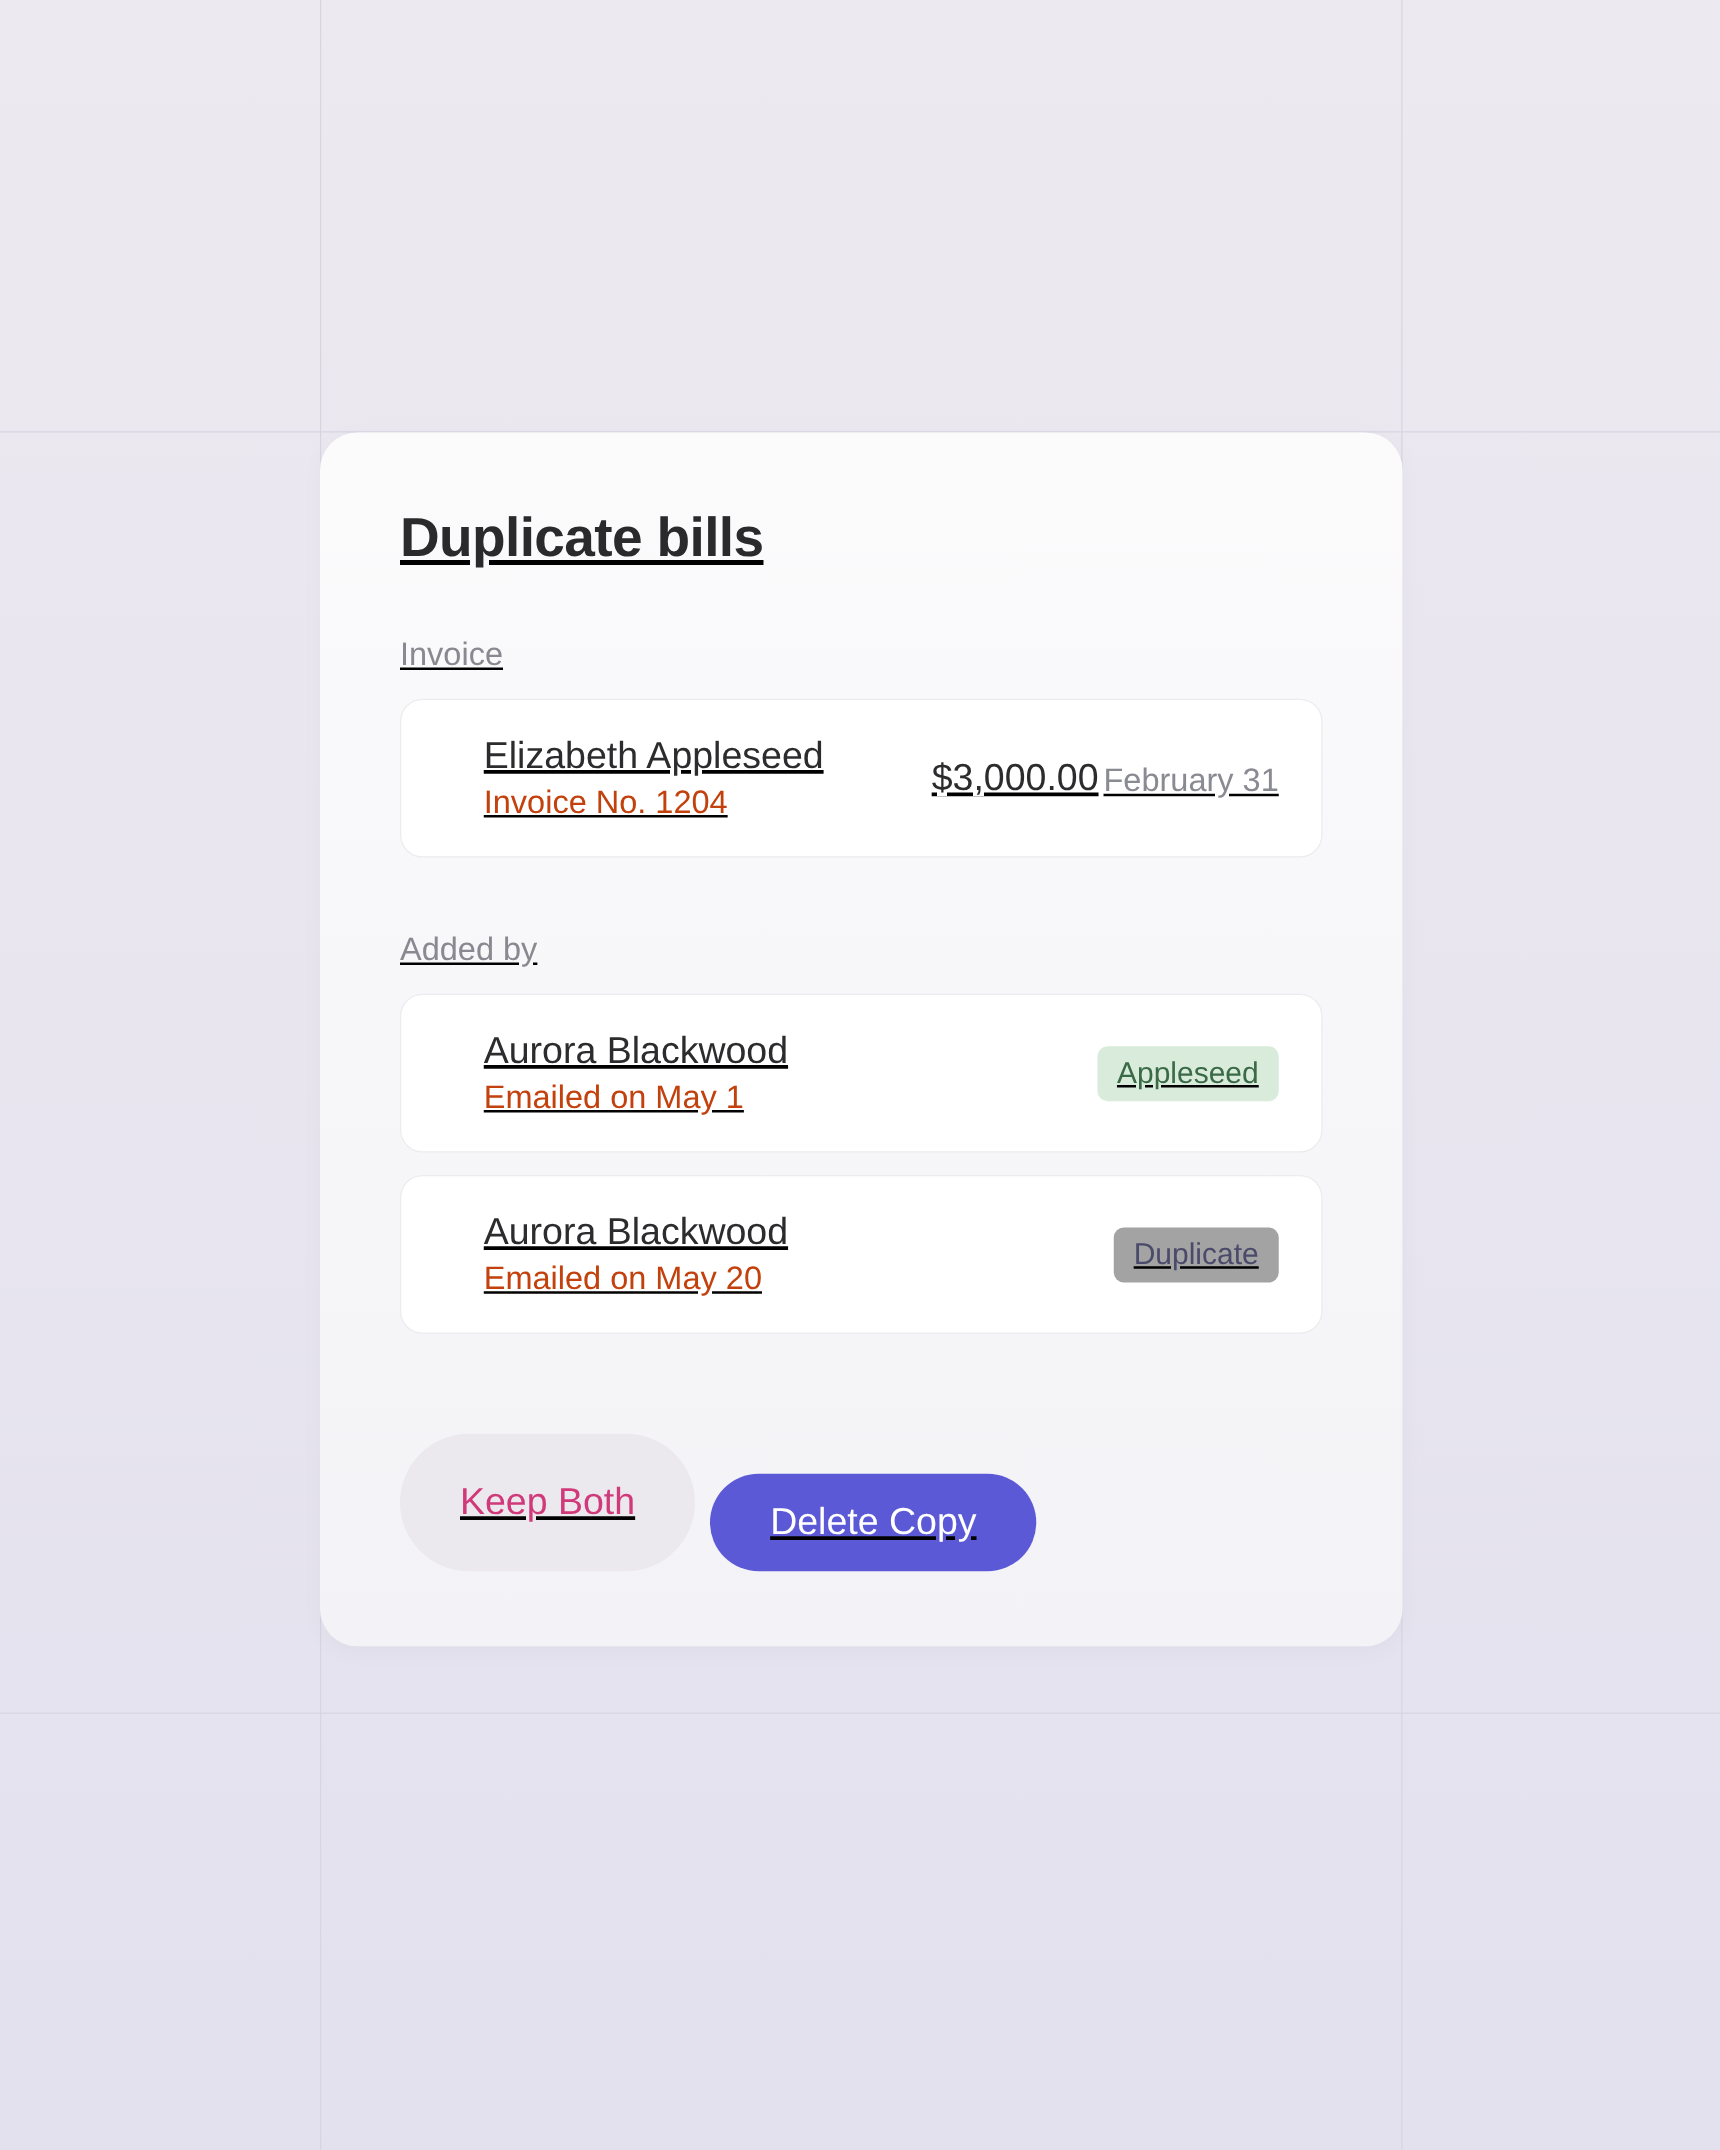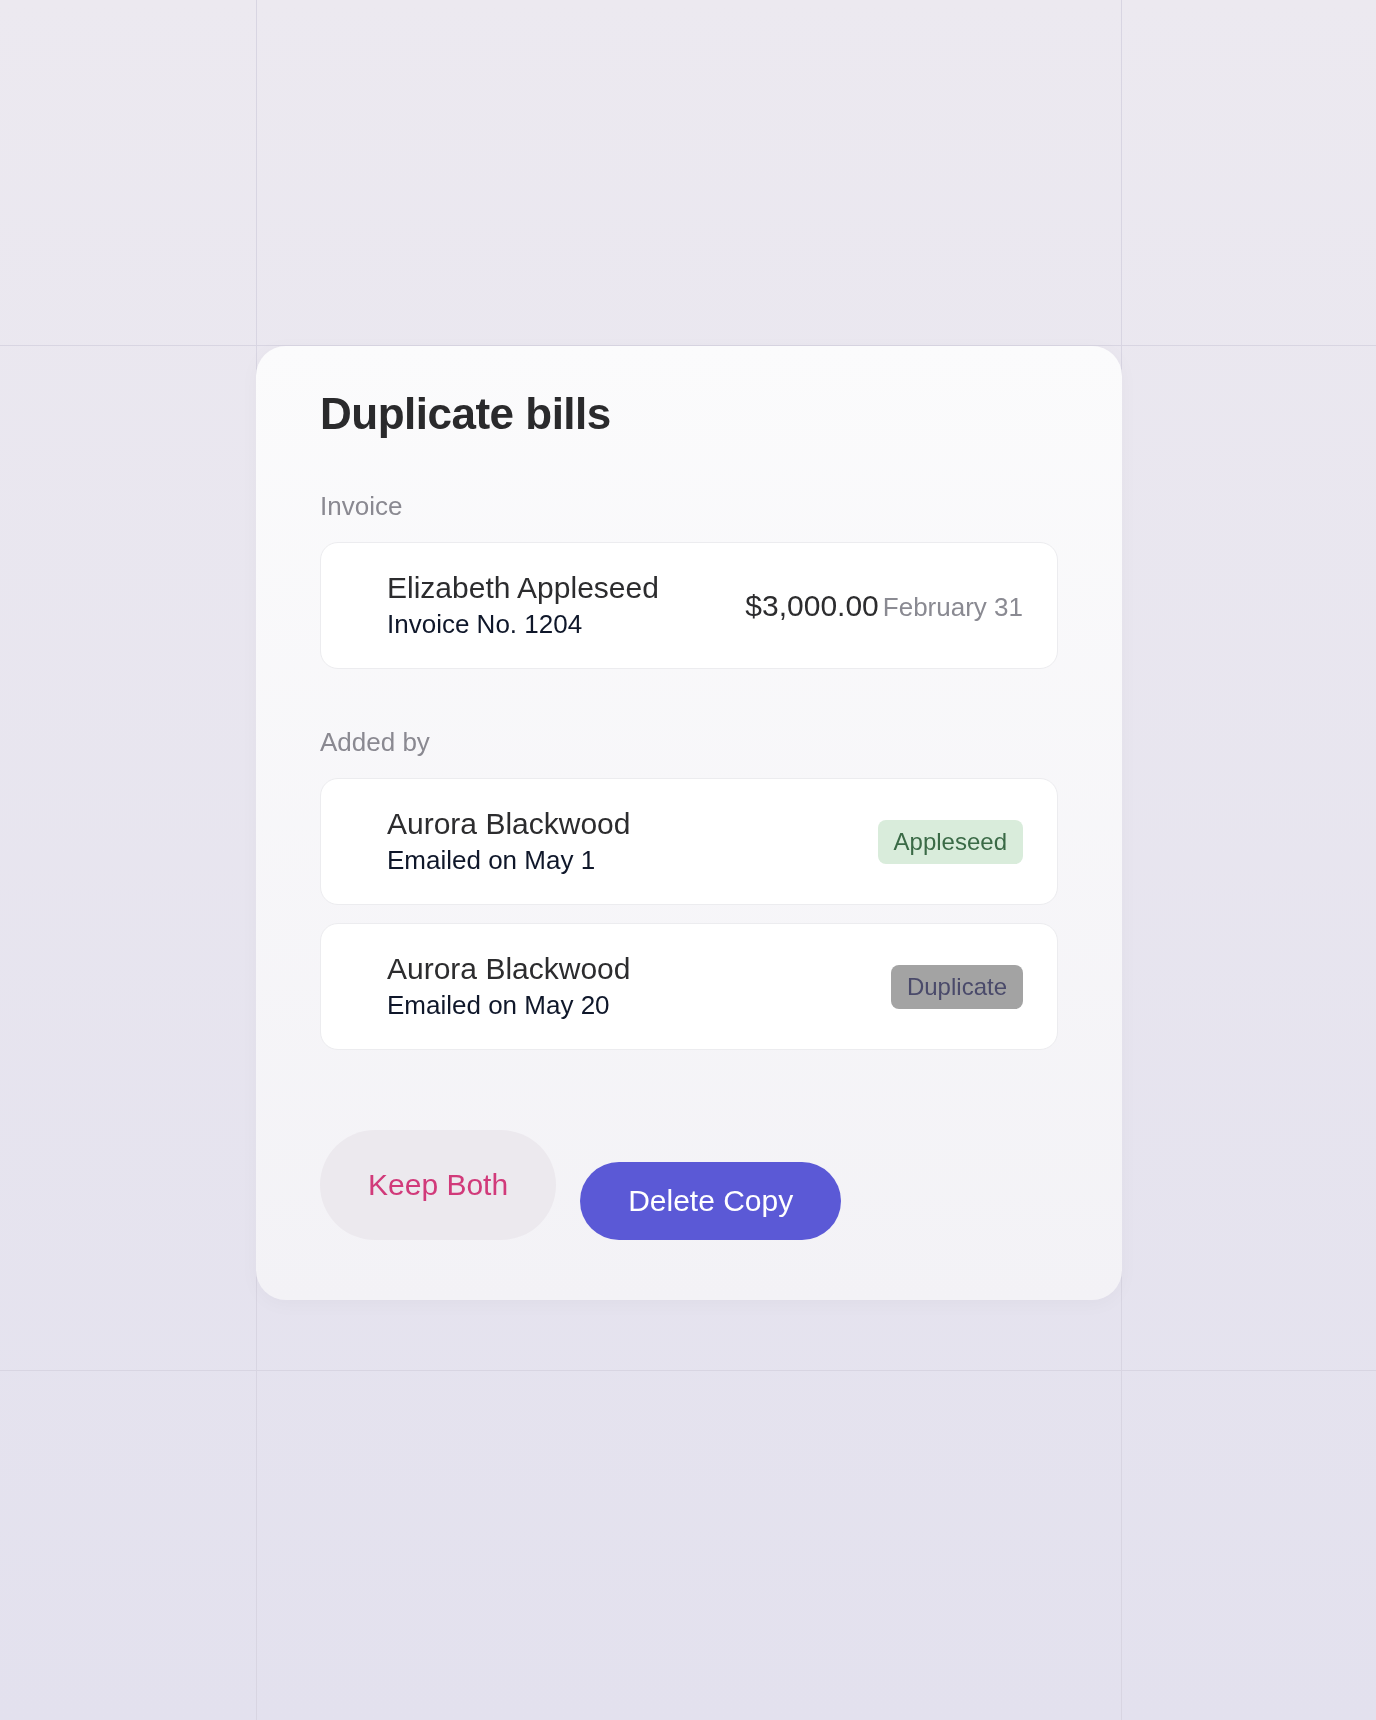--- a/index.html
+++ b/index.html
@@ -37,22 +37,23 @@
   .gh1 { top: 345px; }
   .gh2 { top: 1370px; }
 
   .modal {
     position: absolute;
     left: 256px;
     top: 346px;
     width: 866px;
     background: linear-gradient(180deg, #fbfbfc 0%, #f3f2f6 100%);
     border-radius: 30px;
-    padding: 43px 64px 60px 64px;
+    padding: 60px 64px 60px 64px;
     box-shadow: 0 4px 20px rgba(0,0,0,0.03);
+    text-decoration: underline;
   }
 
   .modal-title {
     font-size: 44px;
     font-weight: 600;
     color: #2a2a2c;
     letter-spacing: -0.5px;
     margin-bottom: 52px;
   }
 
@@ -85,21 +86,21 @@
   }
 
   .card-title {
     font-size: 30px;
     color: #2c2c2e;
     font-weight: 400;
   }
 
   .card-sub {
     font-size: 26px;
-    color: #0f172a;
+    color: #c2410c;
     font-weight: 400;
   }
 
   .card-right {
     display: flex;
     flex-direction: row;
     align-items: flex-end;
     gap: 4px;
   }
 
@@ -129,21 +130,21 @@
     background: #d9ecdb;
     color: #3a6a46;
   }
   .badge-duplicate {
     background: #a3a3a3;
     color: #4a4a6a;
   }
 
   .actions {
     display: flex;
-    gap: 24px;
+    gap: 12px;
     margin-top: 80px;
   }
 
   .btn {
     font-size: 30px;
     font-weight: 500;
     border: none;
     border-radius: 999px;
     padding: 22px 48px;
     cursor: pointer;

